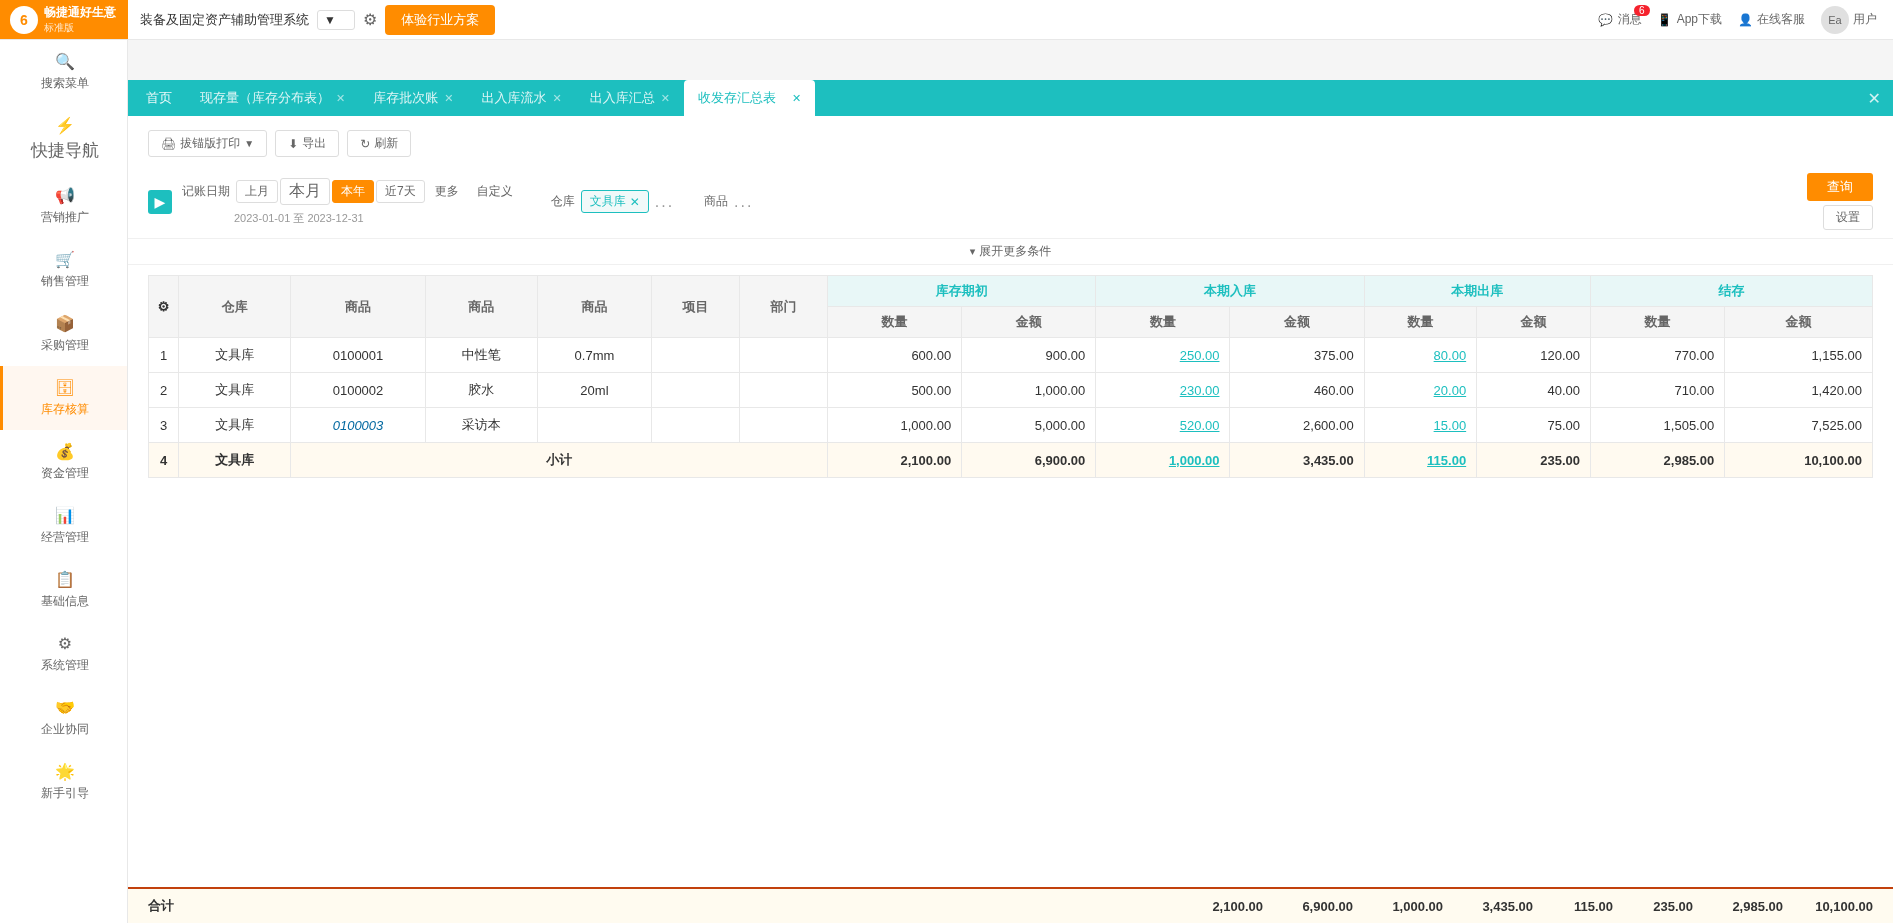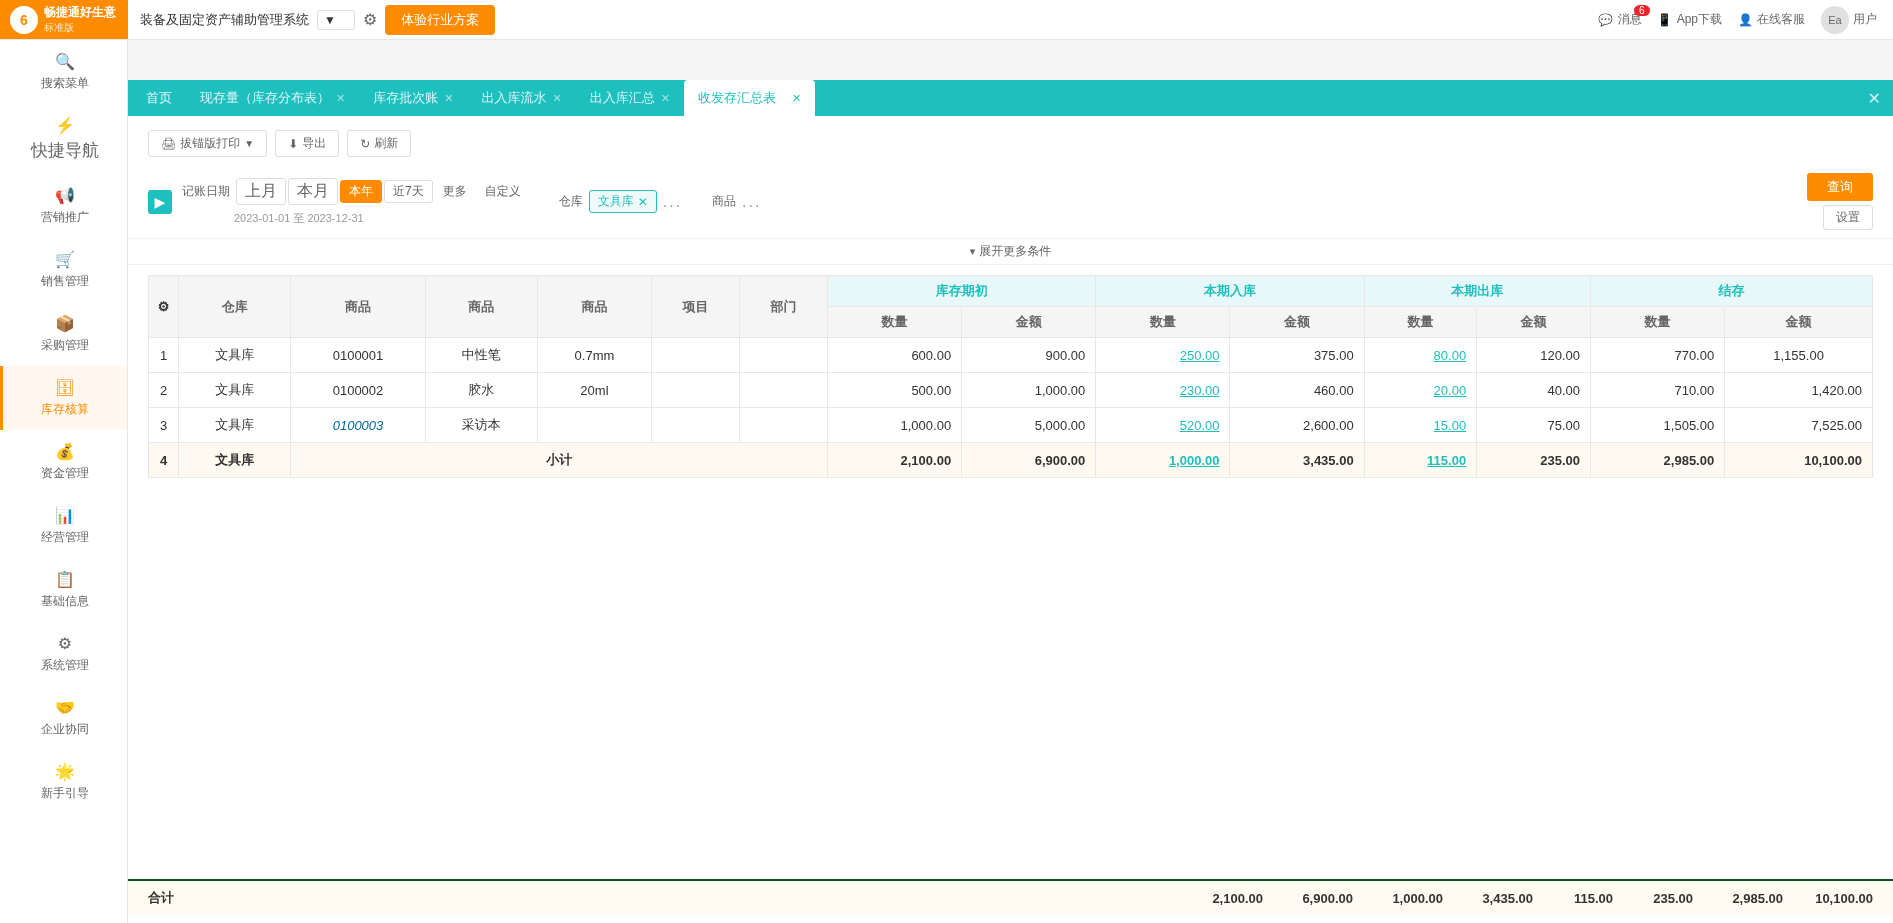--- a/index.html
+++ b/index.html
@@ -150,21 +150,21 @@
         </div>
       </div>
 
       <div style="padding:8px 20px;display:flex;align-items:center;gap:10px;border-bottom:1px solid #f0f0f0;">
         <button style="width:24px;height:24px;background:#1dbfbf;color:#fff;border:none;border-radius:3px;cursor:pointer;font-size:14px;display:flex;align-items:center;justify-content:center;flex-shrink:0;">▶</button>
 
         <div style="display:flex;align-items:flex-start;gap:6px;flex-direction:column;">
           <div style="display:flex;align-items:center;gap:6px;">
             <span style="font-size:12px;color:#666;white-space:nowrap;">记账日期</span>
             <div style="display:flex;gap:2px;align-items:center;">
-              <button style="padding:2px 8px;font-size:16px;border:1px solid #ddd;border-radius:3px;cursor:pointer;background:#fff;color:#666;">上月</button>
+              <button style="padding:2px 8px;font-size:12px;border:1px solid #ddd;border-radius:3px;cursor:pointer;background:#fff;color:#666;">上月</button>
               <button style="padding:2px 8px;font-size:16px;border:1px solid #ddd;border-radius:3px;cursor:pointer;background:#fff;color:#666;">本月</button>
               <button style="padding:2px 8px;font-size:12px;border:1px solid #ff8c00;border-radius:3px;cursor:pointer;background:#ff8c00;color:#fff;">本年</button>
               <button style="padding:2px 8px;font-size:12px;border:1px solid #ddd;border-radius:3px;cursor:pointer;background:#fff;color:#666;">近7天</button>
               <button style="padding:2px 8px;font-size:12px;border:none;background:none;cursor:pointer;color:#666;">更多</button>
               <button style="padding:2px 8px;font-size:12px;border:none;background:none;cursor:pointer;color:#666;">自定义</button>
             </div>
           </div>
           <span style="font-size:11px;color:#999;padding-left:52px;">2023-01-01 至 2023-12-31</span>
         </div>
 
@@ -234,21 +234,21 @@
               <td style="border:1px solid #e8e8e8;padding:8px 10px;text-align:center;color:#333;">0.7mm</td>
               <td style="border:1px solid #e8e8e8;padding:8px 10px;text-align:center;color:#333;"></td>
               <td style="border:1px solid #e8e8e8;padding:8px 10px;text-align:center;color:#333;"></td>
               <td style="border:1px solid #e8e8e8;padding:8px 10px;text-align:right;color:#333;">600.00</td>
               <td style="border:1px solid #e8e8e8;padding:8px 10px;text-align:right;color:#333;">900.00</td>
               <td style="border:1px solid #e8e8e8;padding:8px 10px;text-align:right;color:#1dbfbf;text-decoration:underline;cursor:pointer;">250.00</td>
               <td style="border:1px solid #e8e8e8;padding:8px 10px;text-align:right;color:#333;">375.00</td>
               <td style="border:1px solid #e8e8e8;padding:8px 10px;text-align:right;color:#1dbfbf;text-decoration:underline;cursor:pointer;">80.00</td>
               <td style="border:1px solid #e8e8e8;padding:8px 10px;text-align:right;color:#333;">120.00</td>
               <td style="border:1px solid #e8e8e8;padding:8px 10px;text-align:right;color:#333;">770.00</td>
-              <td style="border:1px solid #e8e8e8;padding:8px 10px;text-align:center;color:#333;">1,155.00</td>
+              <td style="border:1px solid #e8e8e8;padding:8px 10px;text-align:right;color:#333;">1,155.00</td>
             </tr>
 
             <tr>
               <td style="border:1px solid #e8e8e8;padding:8px 10px;text-align:center;color:#333;">2</td>
               <td style="border:1px solid #e8e8e8;padding:8px 10px;text-align:center;color:#333;">文具库</td>
               <td style="border:1px solid #e8e8e8;padding:8px 10px;text-align:center;color:#333;">0100002</td>
               <td style="border:1px solid #e8e8e8;padding:8px 10px;text-align:center;color:#333;">胶水</td>
               <td style="border:1px solid #e8e8e8;padding:8px 10px;text-align:center;color:#333;">20ml</td>
               <td style="border:1px solid #e8e8e8;padding:8px 10px;text-align:center;color:#333;"></td>
               <td style="border:1px solid #e8e8e8;padding:8px 10px;text-align:center;color:#333;"></td>
@@ -290,21 +290,21 @@
               <td style="border:1px solid #e8e8e8;padding:8px 10px;text-align:right;font-weight:bold;color:#333;">3,435.00</td>
               <td style="border:1px solid #e8e8e8;padding:8px 10px;text-align:right;font-weight:bold;color:#1dbfbf;text-decoration:underline;cursor:pointer;">115.00</td>
               <td style="border:1px solid #e8e8e8;padding:8px 10px;text-align:right;font-weight:bold;color:#333;">235.00</td>
               <td style="border:1px solid #e8e8e8;padding:8px 10px;text-align:right;font-weight:bold;color:#333;">2,985.00</td>
               <td style="border:1px solid #e8e8e8;padding:8px 10px;text-align:right;font-weight:bold;color:#333;">10,100.00</td>
             </tr>
           </tbody>
         </table>
       </div>
 
-      <div style="position:sticky;bottom:8px;background:#fffbf0;border-top:2px solid #14532d;padding:8px 20px;display:flex;align-items:center;font-size:13px;font-weight:bold;">
+      <div style="position:sticky;bottom:0;background:#fffbf0;border-top:2px solid #c2410c;padding:8px 20px;display:flex;align-items:center;font-size:13px;font-weight:bold;">
         <span style="min-width:270px;color:#333;">合计</span>
         <div style="display:flex;gap:0;flex:1;justify-content:flex-end;">
           <span style="min-width:90px;text-align:right;color:#333;">2,100.00</span>
           <span style="min-width:90px;text-align:right;color:#333;">6,900.00</span>
           <span style="min-width:90px;text-align:right;color:#333;">1,000.00</span>
           <span style="min-width:90px;text-align:right;color:#333;">3,435.00</span>
           <span style="min-width:80px;text-align:right;color:#333;">115.00</span>
           <span style="min-width:80px;text-align:right;color:#333;">235.00</span>
           <span style="min-width:90px;text-align:right;color:#333;">2,985.00</span>
           <span style="min-width:90px;text-align:right;color:#333;">10,100.00</span>

